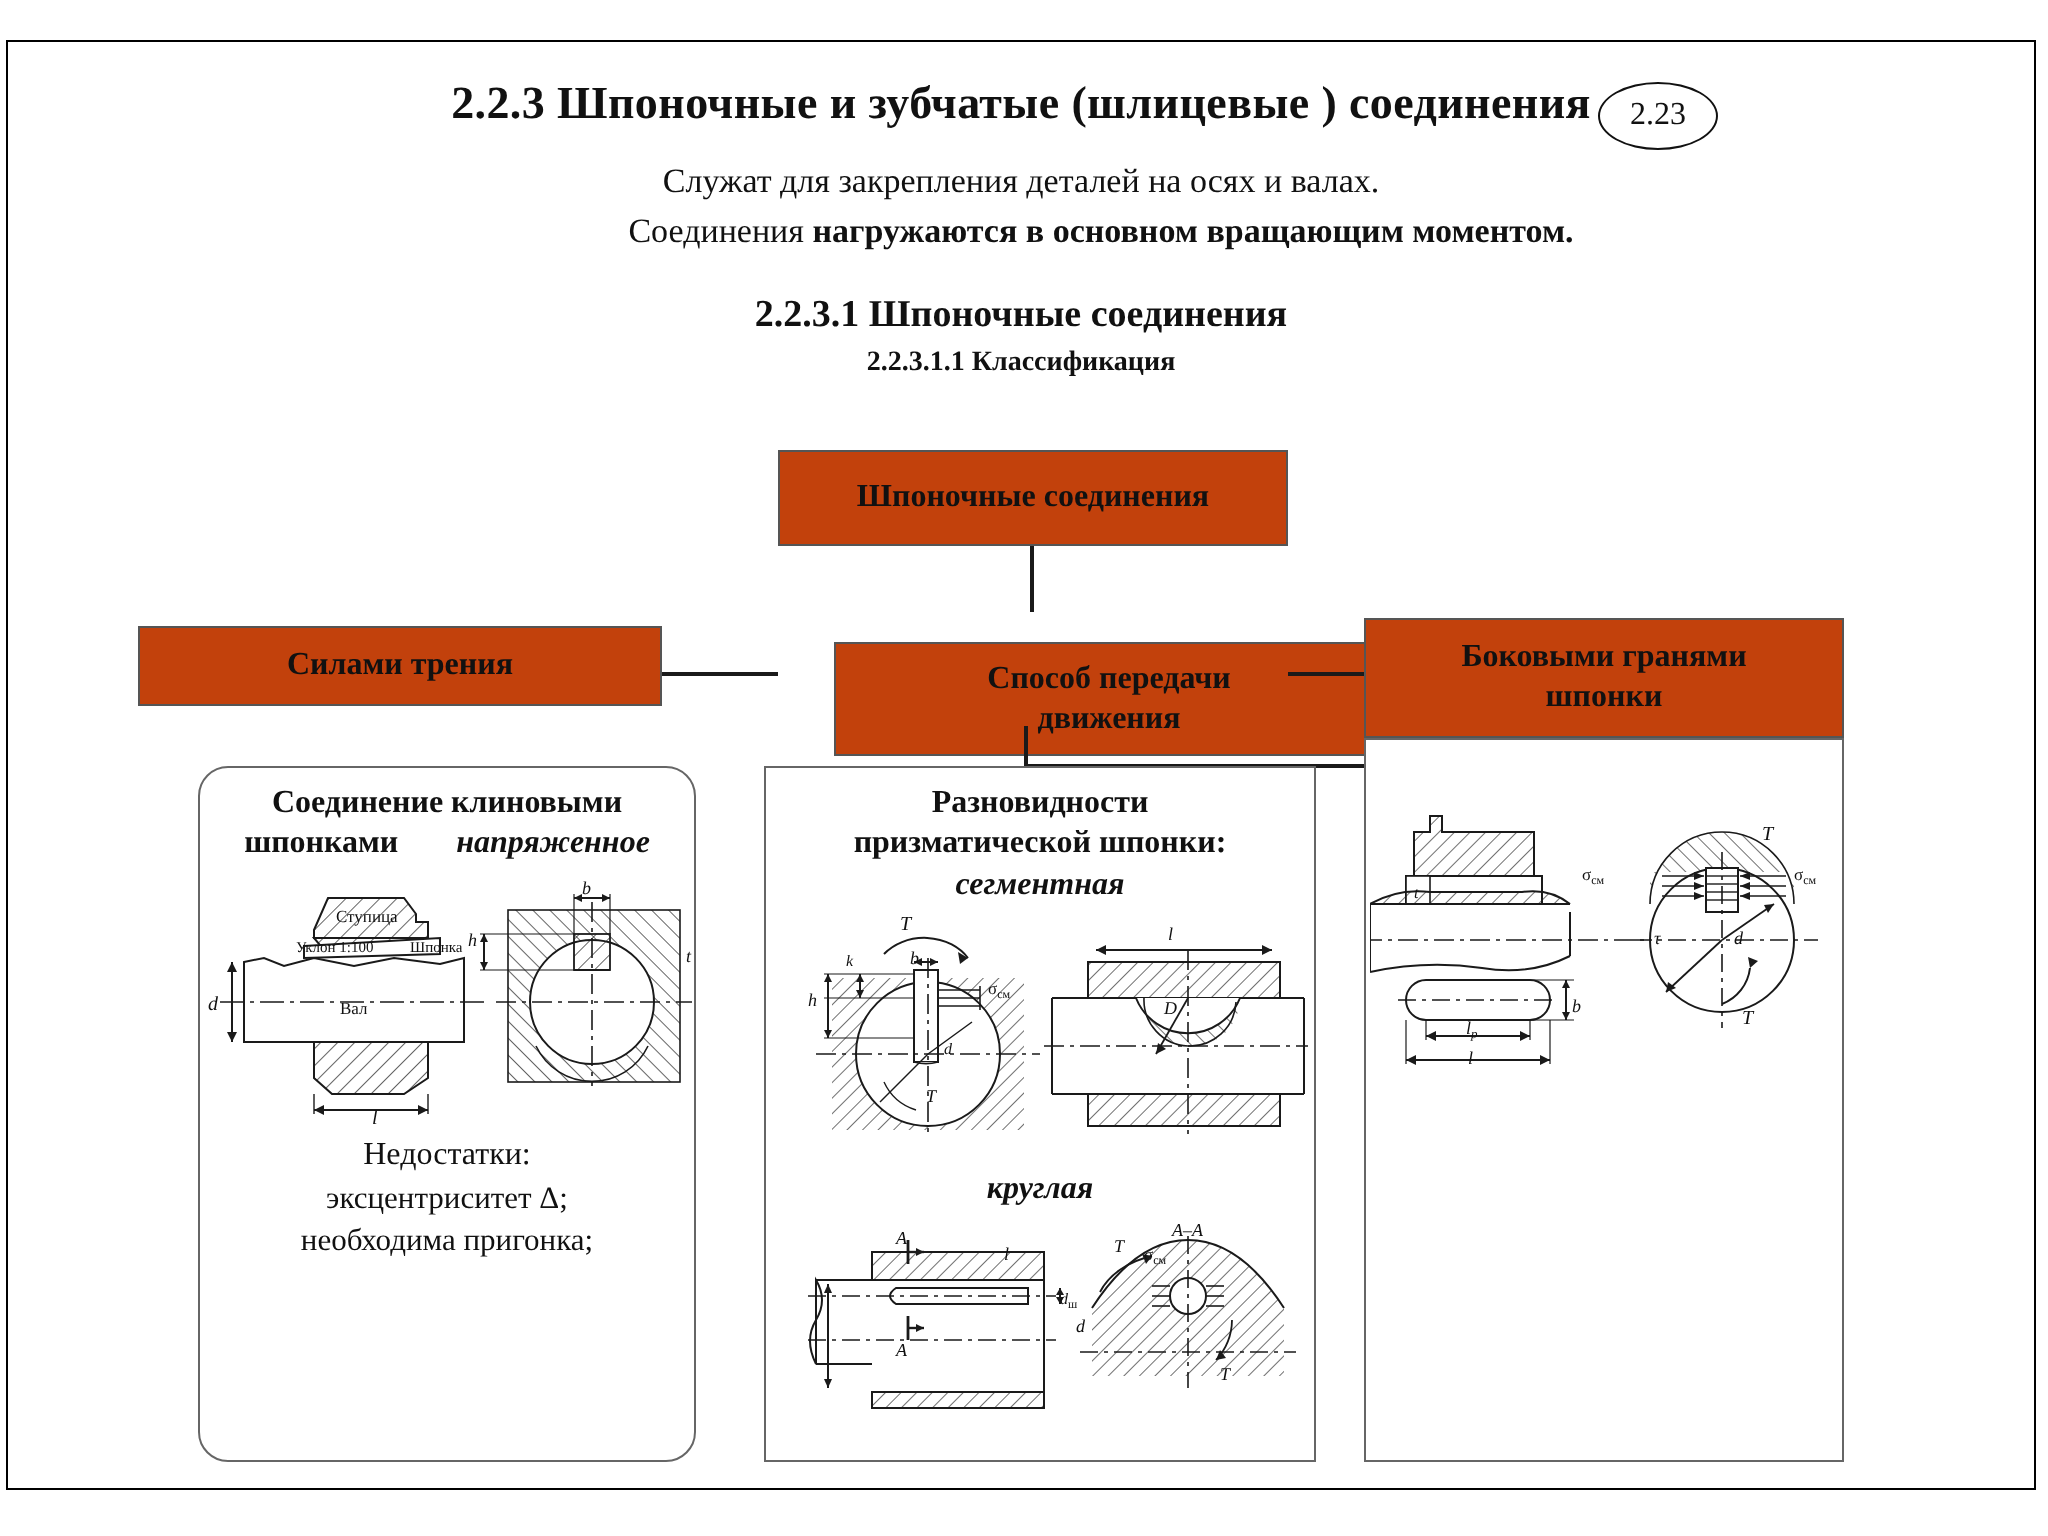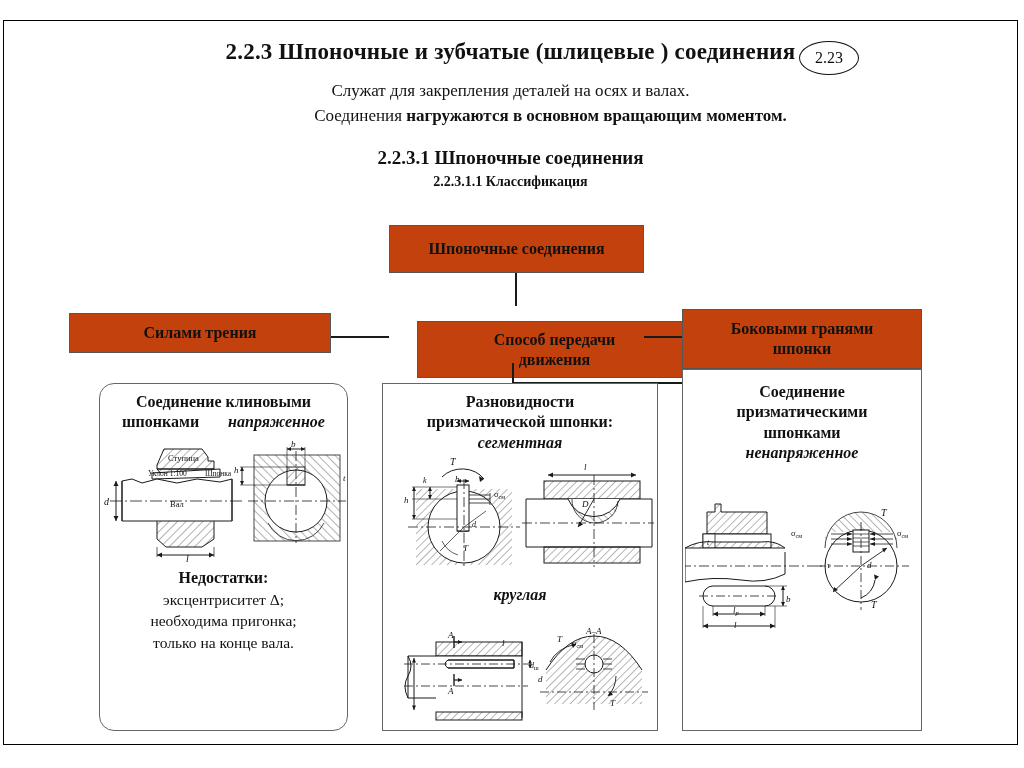--- a/index.html
+++ b/index.html
@@ -51,21 +51,21 @@
   #panel-mid{left:378px;top:362px;width:276px;height:348px;}
   #panel-right{left:678px;top:348px;width:240px;height:362px;}
 
   .phead{
     text-align:center;font-weight:bold;font-size:16px;line-height:1.28;
     padding:8px 6px 2px;
   }
   .phead i{font-style:italic;margin-left:25px;}
   .ital-c{text-align:center;font-style:italic;font-weight:bold;font-size:16px;}
   .bodytext{text-align:center;font-size:15.5px;line-height:1.38;}
-  .bodytext .hd{font-weight:bold;font-size:16px;}
+  .bodytext .hd{font-weight:normal;font-size:16px;}
   .dwg{display:block;margin:0 auto;}
 </style>
 </head>
 <body>
 
 <div id="slide">
 
   <div class="title">2.2.3 Шпоночные  и зубчатые (шлицевые ) соединения</div>
   <div class="badge">2.23</div>
 
@@ -184,21 +184,20 @@
         <text x="189" y="12" font-size="9" font-style="italic">b</text>
         <text x="132" y="38" font-size="9" font-style="italic">h</text>
         <text x="241" y="46" font-size="9" font-style="italic">t</text>
       </g>
     </svg>
 
     <div class="bodytext" style="margin-top:4px;">
       <div class="hd">Недостатки:</div>
       <div>эксцентриситет Δ;</div>
       <div>необходима пригонка;</div>
-      <div>только на конце вала.</div>
     </div>
   </div>
 
   <div class="panel" id="panel-mid">
     <div class="phead">
       <div>Разновидности</div>
       <div>призматической шпонки:</div>
       <div style="font-style:italic;">сегментная</div>
     </div>
 
@@ -286,21 +285,21 @@
         <text x="37" y="28" font-size="8">k</text>
         <text x="18" y="48" font-size="9">h</text>
         <text x="86" y="72" font-size="8">d</text>
         <text x="77" y="96" font-size="9">T</text>
         <text x="198" y="15" font-size="9">l</text>
         <text x="196" y="52" font-size="9">D</text>
       </g>
       <text x="108" y="42" font-size="8.5" font-family="'Liberation Serif',serif" fill="#111">σ<tspan font-size="6" dy="2">см</tspan></text>
     </svg>
 
-    <div class="ital-c" style="margin:1px 0 18px;">круглая</div>
+    <div class="ital-c" style="margin:1px 0 2px;">круглая</div>
 
     <svg class="dwg" width="268" height="112" viewBox="0 0 268 112">
       <g stroke="#1a1a1a" fill="none" stroke-width="1">
 
         <g transform="translate(22,8)">
           <rect x="28" y="12" width="86" height="14" fill="url(#hatchC)" stroke="#1a1a1a"></rect>
           <path d="M28 26 h86 v56 h-86 z" fill="#fff" stroke="none"></path>
           <line x1="28" y1="26" x2="114" y2="26"></line>
           <line x1="114" y1="12" x2="114" y2="88"></line>
           <rect x="28" y="82" width="86" height="8" fill="url(#hatchC)" stroke="#1a1a1a"></rect>
@@ -363,26 +362,20 @@
         <text x="200" y="12" font-size="9">A–A</text>
         <text x="171" y="20" font-size="9">T</text>
         <text x="224" y="84" font-size="9">T</text>
       </g>
       <text x="144" y="46" font-size="8" font-family="'Liberation Serif',serif" fill="#111"><tspan font-style="italic">d</tspan><tspan font-size="6" dy="2">ш</tspan></text>
       <text x="186" y="24" font-size="8.5" font-family="'Liberation Serif',serif" fill="#111">σ<tspan font-size="6" dy="2">см</tspan></text>
     </svg>
   </div>
 
   <div class="panel" id="panel-right">
-    <div class="phead" style="padding-top:12px;">
-      <div>Соединение</div>
-      <div>призматическими</div>
-      <div>шпонками</div>
-      <div style="font-style:italic;">ненапряженное</div>
-    </div>
 
     <svg class="dwg" width="234" height="150" viewBox="0 0 234 150" style="margin-top:18px;">
       <defs>
         <pattern id="hatchE" width="5.5" height="5.5" patternTransform="rotate(45)" patternUnits="userSpaceOnUse">
           <line x1="0" y1="0" x2="0" y2="5.5" stroke="#222" stroke-width="0.65"></line>
         </pattern>
         <pattern id="hatchF" width="5.5" height="5.5" patternTransform="rotate(-45)" patternUnits="userSpaceOnUse">
           <line x1="0" y1="0" x2="0" y2="5.5" stroke="#222" stroke-width="0.65"></line>
         </pattern>
       </defs>

